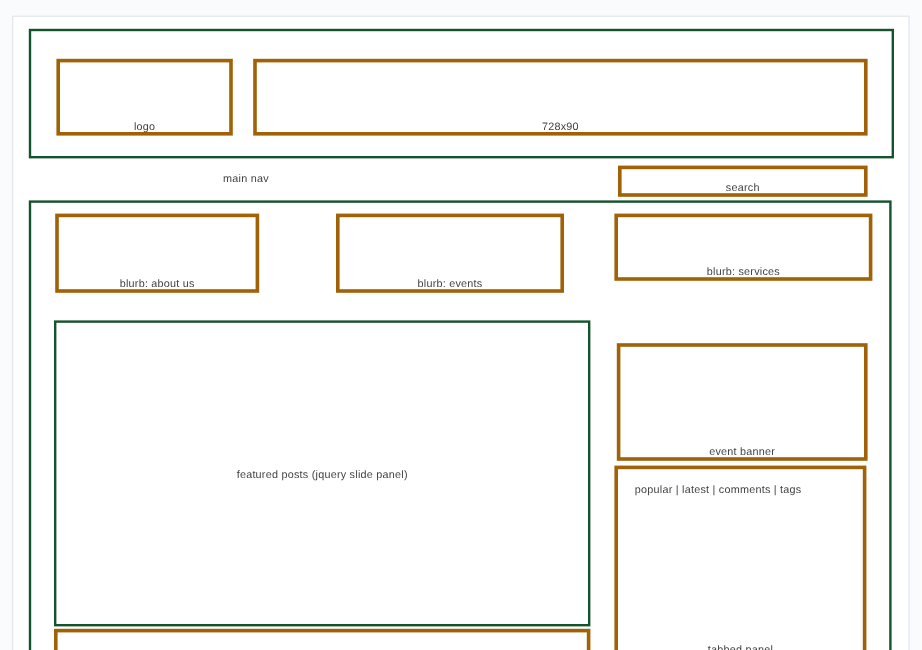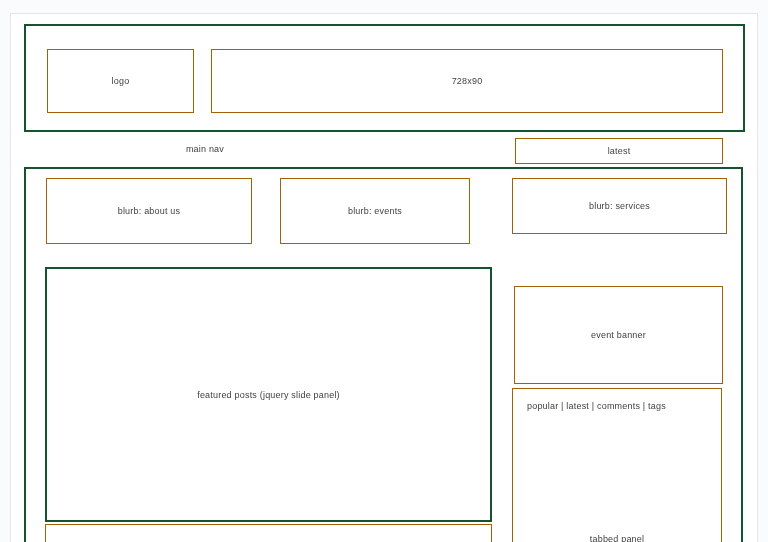--- a/index.html
+++ b/index.html
@@ -26,36 +26,36 @@
   }
   .box {
     position: absolute;
     box-sizing: border-box;
     background: #ffffff;
     display: flex;
     align-items: center;
     justify-content: center;
   }
   .heavy { border: 2px solid #14532d; }
-  .thin  { border: 1px solid #a16207; }
+  .thin  { border: 3px solid #a16207; align-items: flex-end; }
   .wf-label {
     font-size: 9px;
     color: #3f3f3f;
     letter-spacing: 0.2px;
     white-space: nowrap;
   }
   
   .header-box   { left: 24px;  top: 24px;  width: 721px; height: 108px; }
   .logo-box     { left: 47px;  top: 49px;  width: 147px; height: 64px; }
   .banner-box   { left: 211px; top: 49px;  width: 512px; height: 64px; }
   .main-nav     { position: absolute; left: 84px; top: 144px; width: 140px;
                   text-align: right; }
   .search-box   { left: 515px; top: 138px; width: 208px; height: 26px; }
   .content-box  { left: 24px;  top: 167px; width: 719px; height: 385px; }
-  .blurb-1      { left: 46px;  top: 178px; width: 206px; height: 66px; }
+  .blurb-1      { left: 46px;  top: 178px; width: 170px; height: 66px; }
   .blurb-2      { left: 280px; top: 178px; width: 190px; height: 66px; }
   .blurb-3      { left: 512px; top: 178px; width: 215px; height: 56px; }
   .featured-box { left: 45px;  top: 267px; width: 447px; height: 255px; }
   .event-box    { left: 514px; top: 270px; width: 209px; height: 98px; margin-top: 16px; }
   .tabbed-box   { left: 512px; top: 388px; width: 210px; height: 164px;
                   display: block; }
   .tabs-row     { position: absolute; left: 14px; top: 12px; }
   .tabbed-title { position: absolute; left: 0; top: 145px; width: 100%;
                   text-align: center; }
   .bottom-box   { left: 45px;  top: 524px; width: 447px; height: 60px; }
@@ -69,21 +69,21 @@
   <div class="box heavy header-box"></div>
   <div class="box thin logo-box">
     <span class="wf-label">logo</span>
   </div>
   <div class="box thin banner-box">
     <span class="wf-label">728x90</span>
   </div>
 
   <div class="main-nav wf-label">main nav</div>
   <div class="box thin search-box">
-    <span class="wf-label">latest</span>
+    <span class="wf-label">search</span>
   </div>
 
   <div class="box heavy content-box"></div>
 
   <div class="box thin blurb-1">
     <span class="wf-label">blurb: about us</span>
   </div>
   <div class="box thin blurb-2">
     <span class="wf-label">blurb: events</span>
   </div>

